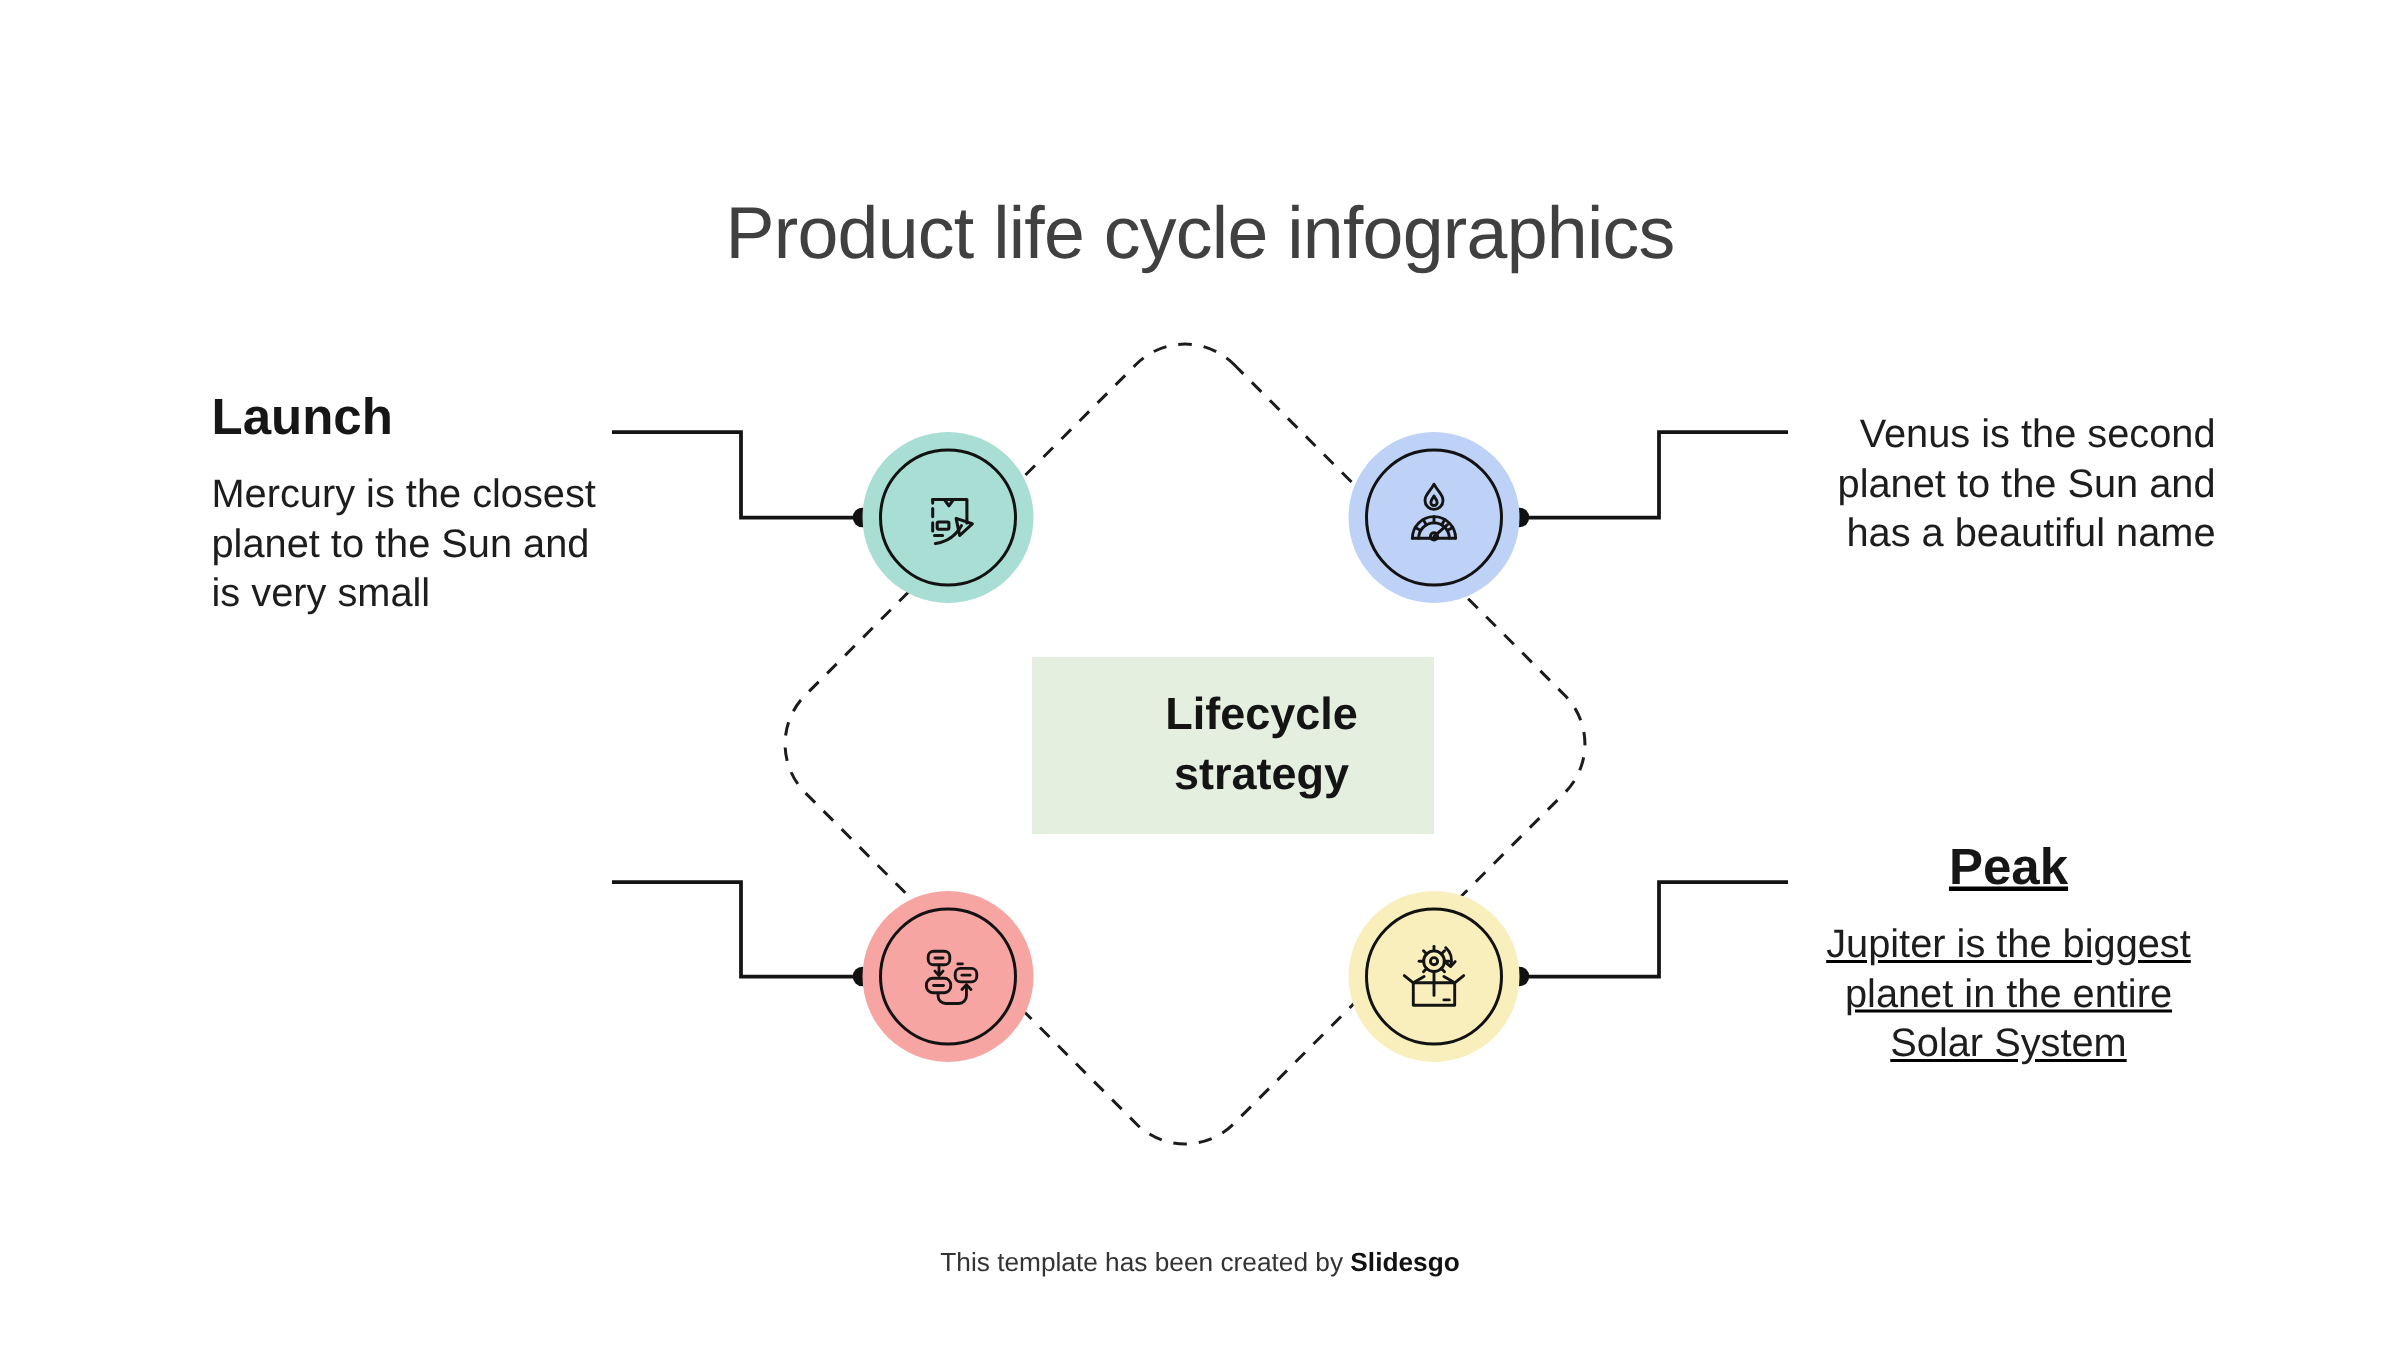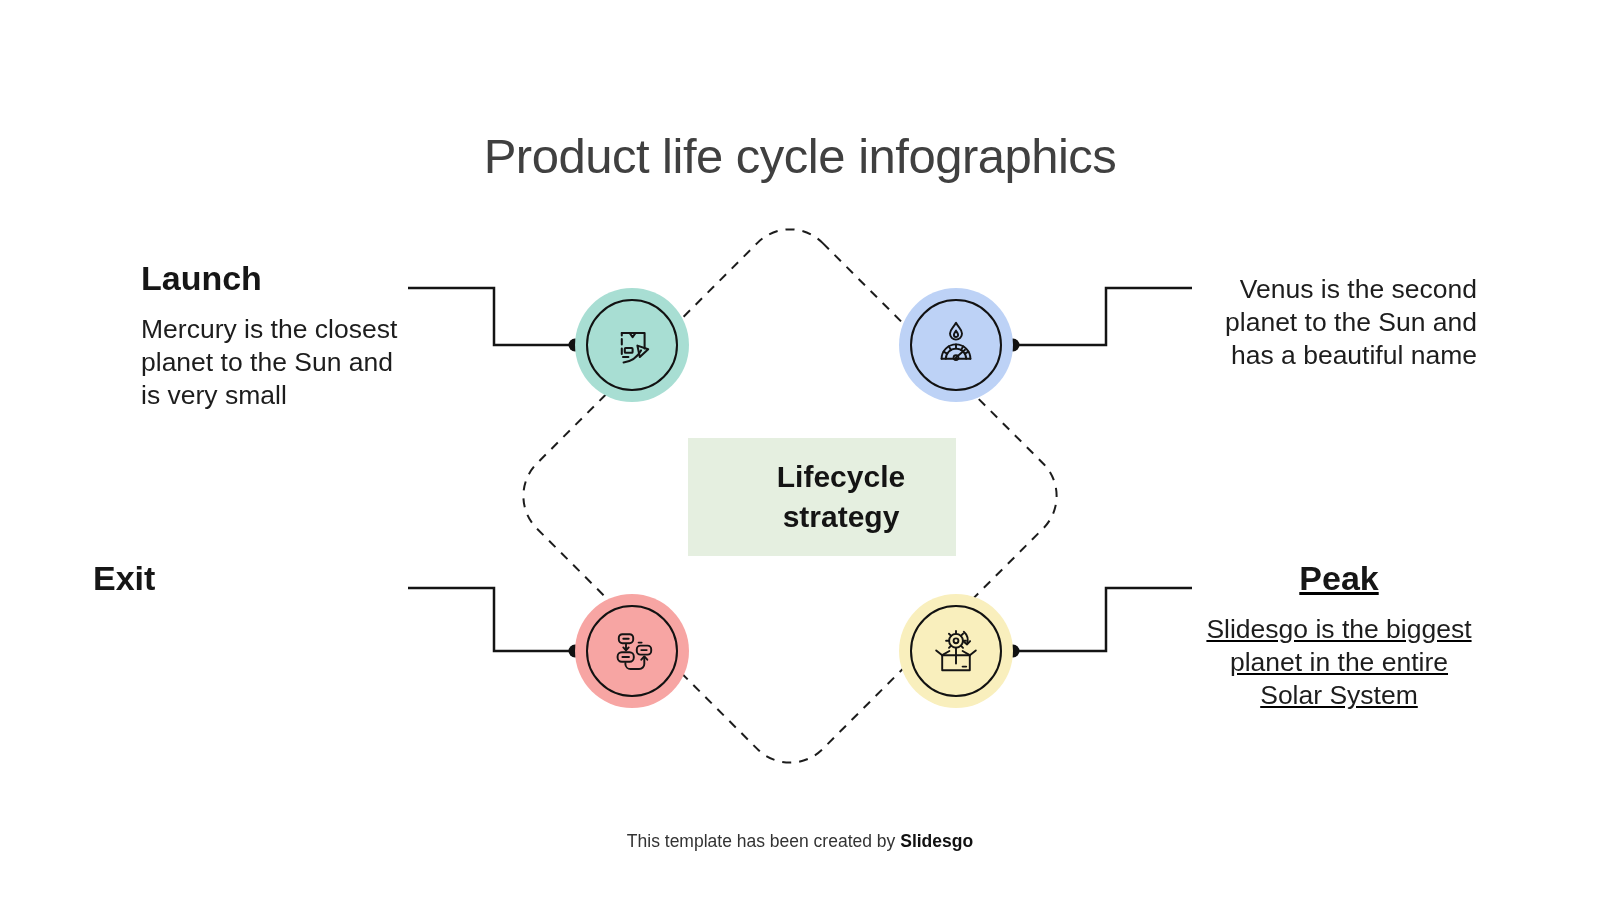--- a/index.html
+++ b/index.html
@@ -108,25 +108,24 @@
     <p>Mercury is the closest
 planet to the Sun and
 is very small</p>
   </div>
   <div class="stage-text pos-top-right">
     <p>Venus is the second
 planet to the Sun and
 has a beautiful name</p>
   </div>
   <div class="stage-text pos-bottom-left">
-    <h2>Exit</h2>
   </div>
   <div class="stage-text pos-bottom-right">
     <h2>Peak</h2>
-    <p>Slidesgo is the biggest
+    <p>Jupiter is the biggest
 planet in the entire
 Solar System</p>
   </div>
 
   <div class="node" id="node-launch" style="background-color: rgb(168, 222, 211);">
     <div class="node-ring">
       <svg class="node-icon" viewBox="0 0 100 100">
         <g fill="none" stroke="#141414" stroke-width="3.4" stroke-linecap="round" stroke-linejoin="round">
           <path d="M33 30 H71 V56"></path>
           <path d="M33 30 V34"></path>

